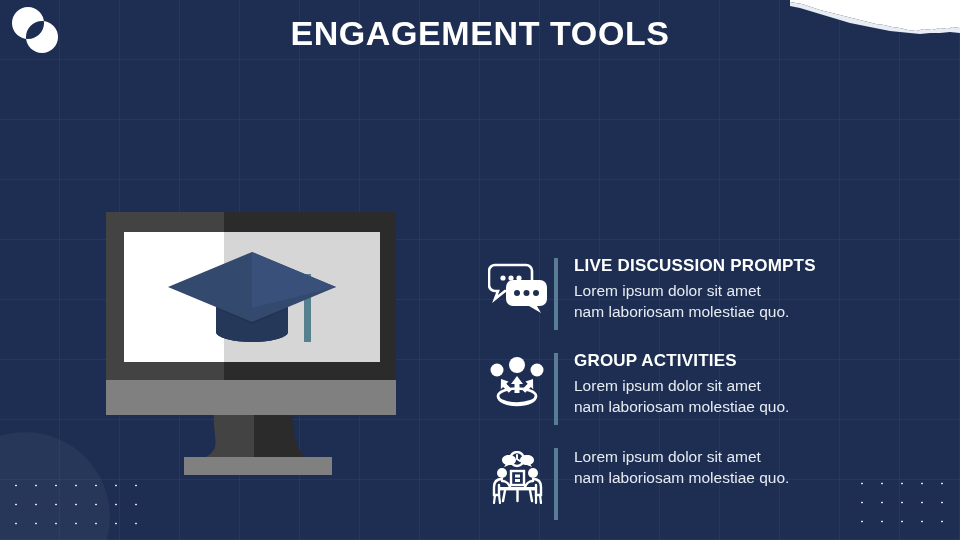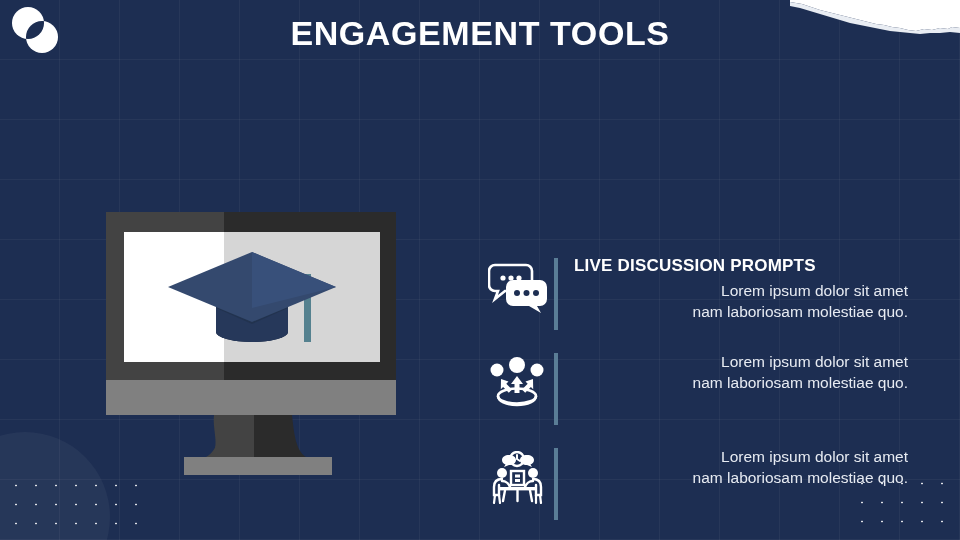--- a/index.html
+++ b/index.html
@@ -75,21 +75,21 @@
   .f-icon svg{ display:block; }
   .f-bar{
     width:4px; flex:0 0 4px; height:72px;
     background:#5a7d96; margin-right:16px; margin-top:3px;
   }
   .f-text{ flex:1; padding-top:1px; }
   .f-title{
     color:#ffffff; font-size:17px; font-weight:bold;
     letter-spacing:.2px; margin-bottom:4px; line-height:20px;
   }
-  .f-desc{ color:#e7ebf2; font-size:15.5px; line-height:21px;text-align:right; }
+  .f-desc{ color:#e7ebf2; font-size:15.5px; line-height:21px; }
 </style>
 </head>
 <body>
 
 <div class="slide">
 
   <div class="grid-bg"></div>
 
   <div class="tl-circles">
     <svg width="64" height="52" viewBox="0 0 64 52">
@@ -207,20 +207,21 @@
           <path d="M13 23 L20.5 25.5 L18.3 27.8 L24 33.5 L20.8 36.7 L15.1 31 L12.8 33.2 Z" fill="#ffffff"></path>
 
           <path d="M45 23 L37.5 25.5 L39.7 27.8 L34 33.5 L37.2 36.7 L42.9 31 L45.2 33.2 Z" fill="#ffffff"></path>
 
           <ellipse cx="29" cy="40" rx="19" ry="7.5" fill="none" stroke="#ffffff" stroke-width="2.6"></ellipse>
           <path d="M10 40 C10 45 18 49 29 49 C40 49 48 45 48 40" fill="none" stroke="#ffffff" stroke-width="2.6"></path>
         </svg>
       </div>
       <div class="f-bar"></div>
       <div class="f-text">
+        <div class="f-title">GROUP ACTIVITIES</div>
         <div class="f-desc">Lorem ipsum dolor sit amet</div>
         <div class="f-desc">nam laboriosam molestiae quo.</div>
       </div>
     </div>
 
     <div class="feature">
       <div class="f-icon">
         <svg width="60" height="54" viewBox="0 0 60 54">
 
           <circle cx="29" cy="8" r="7" fill="none" stroke="#ffffff" stroke-width="2.4"></circle>

